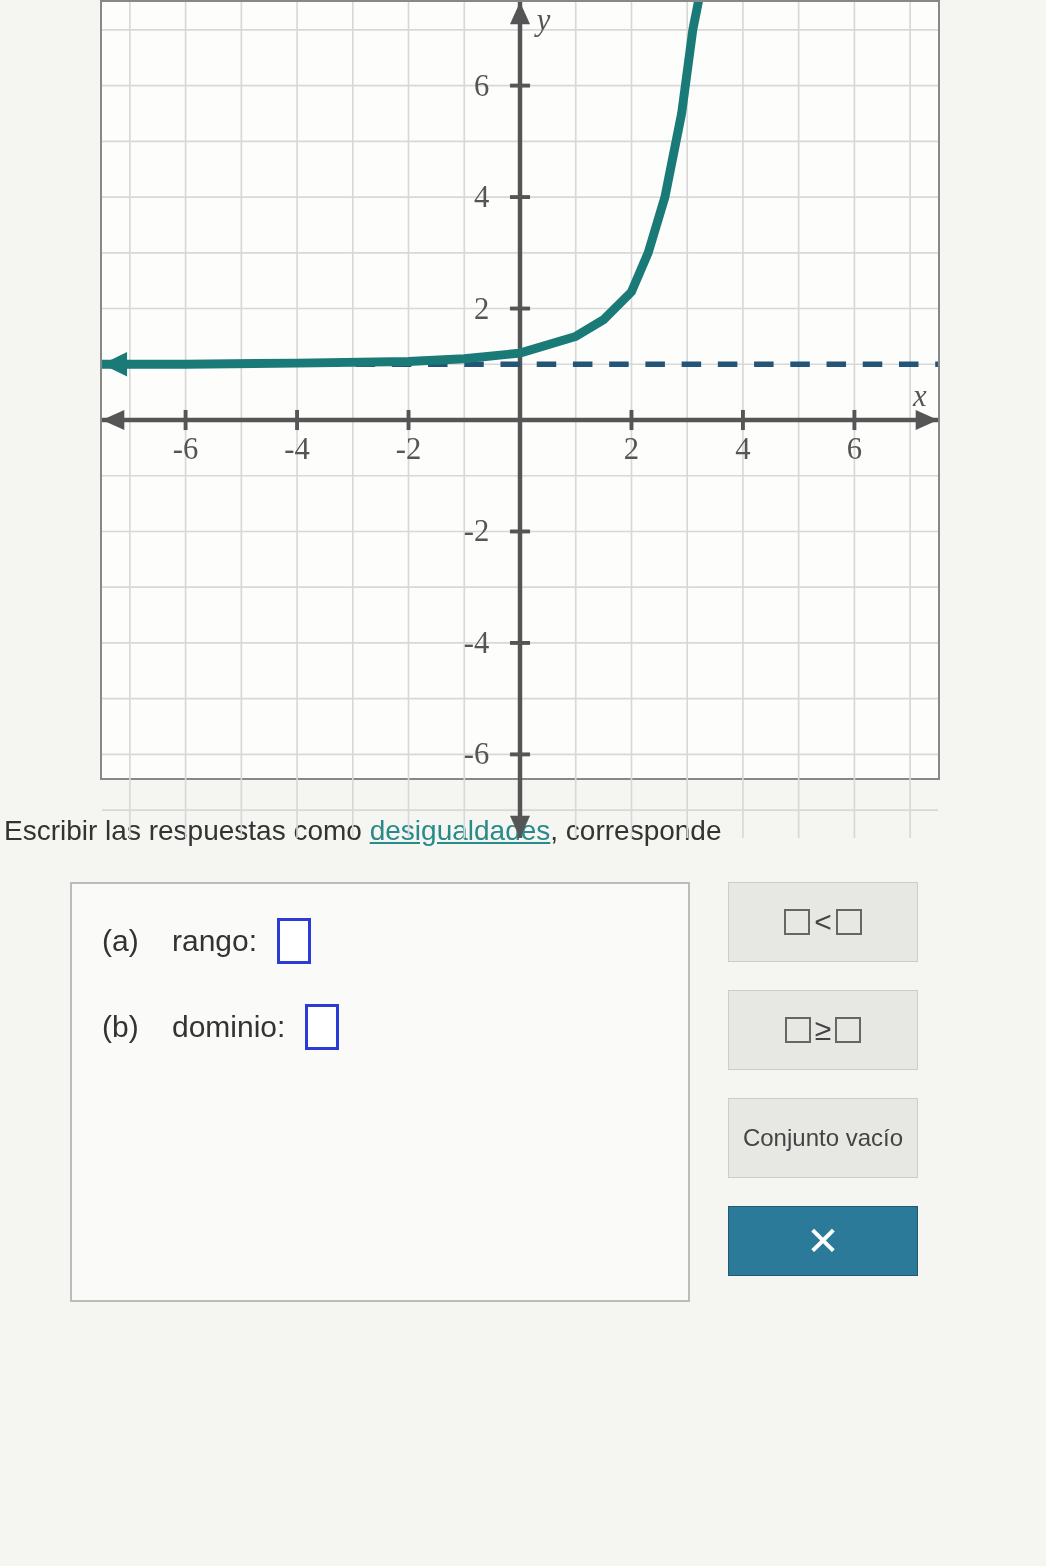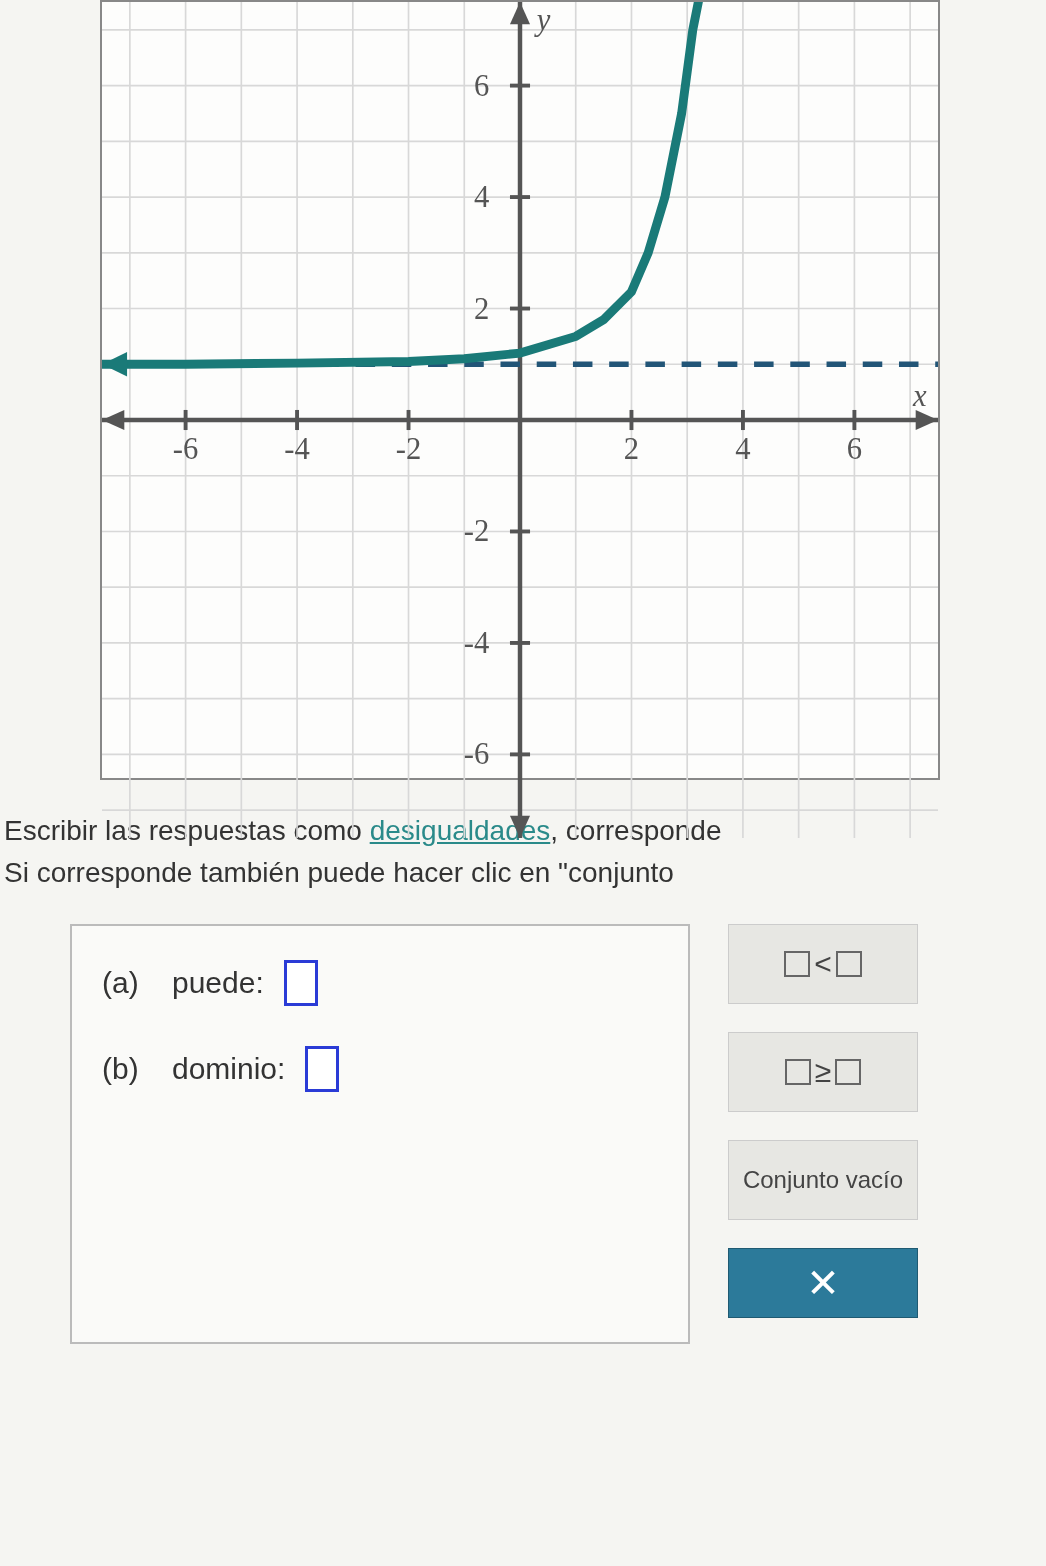--- a/index.html
+++ b/index.html
@@ -170,28 +170,27 @@
     </g>
     <g font-size="0.55" fill="#555" font-family="Verdana" font-style="italic">
       <text x="0.3" y="-7.0">y</text>
       <text x="7.05" y="-0.25">x</text>
     </g>
   </svg>
 </div>
 
 <div class="instruction">
   <span>Escribir las respuestas como </span><span class="link">desigualdades</span><span>, corresponde</span><br>
-  <span>Si corresponde también puede hacer clic en "conjunto</span>
 </div>
 
 <div class="answers-row">
   <div class="answer-panel">
     <div class="row">
       <span class="lbl-a">(a)</span>
-      <span class="lbl-b">puede:</span>
+      <span class="lbl-b">rango:</span>
       <span class="input-box"></span>
     </div>
     <div class="row">
       <span class="lbl-a">(b)</span>
       <span class="lbl-b">dominio:</span>
       <span class="input-box"></span>
     </div>
   </div>
 
   <div class="side-col">

